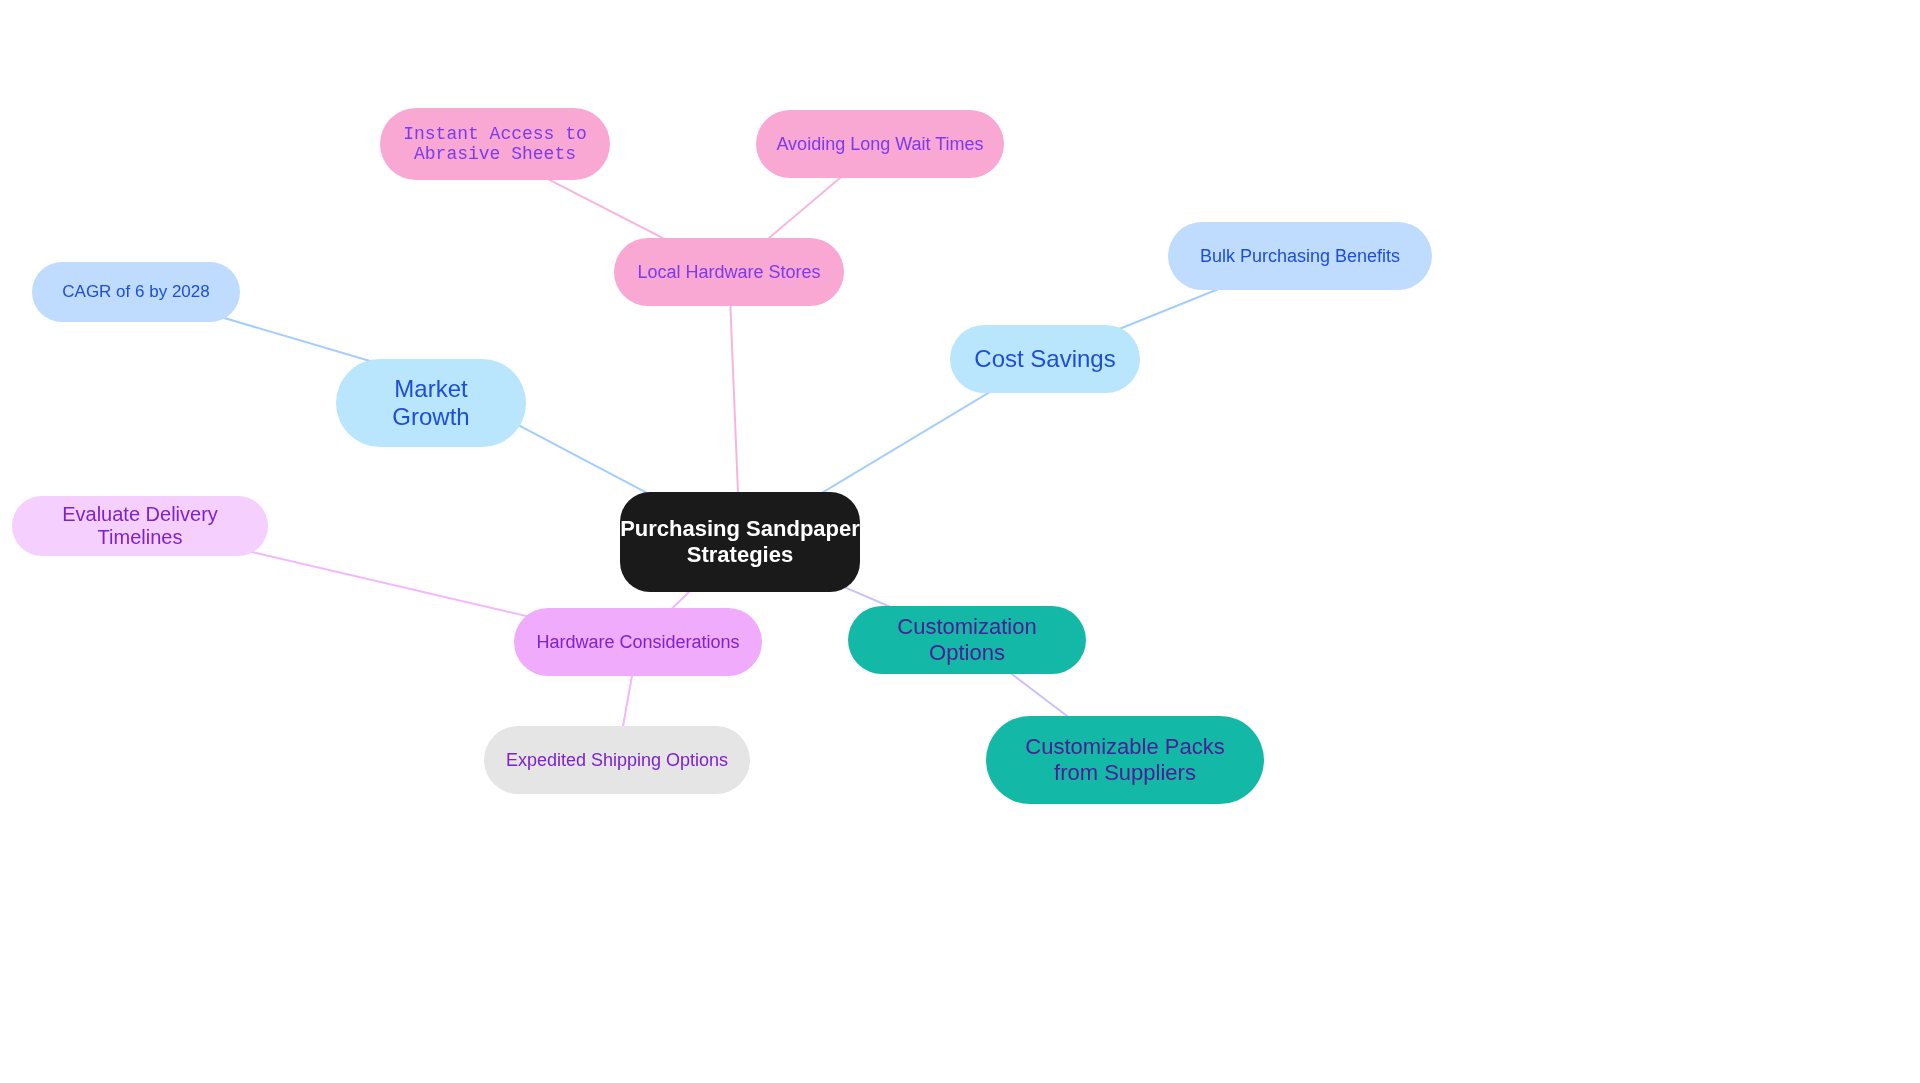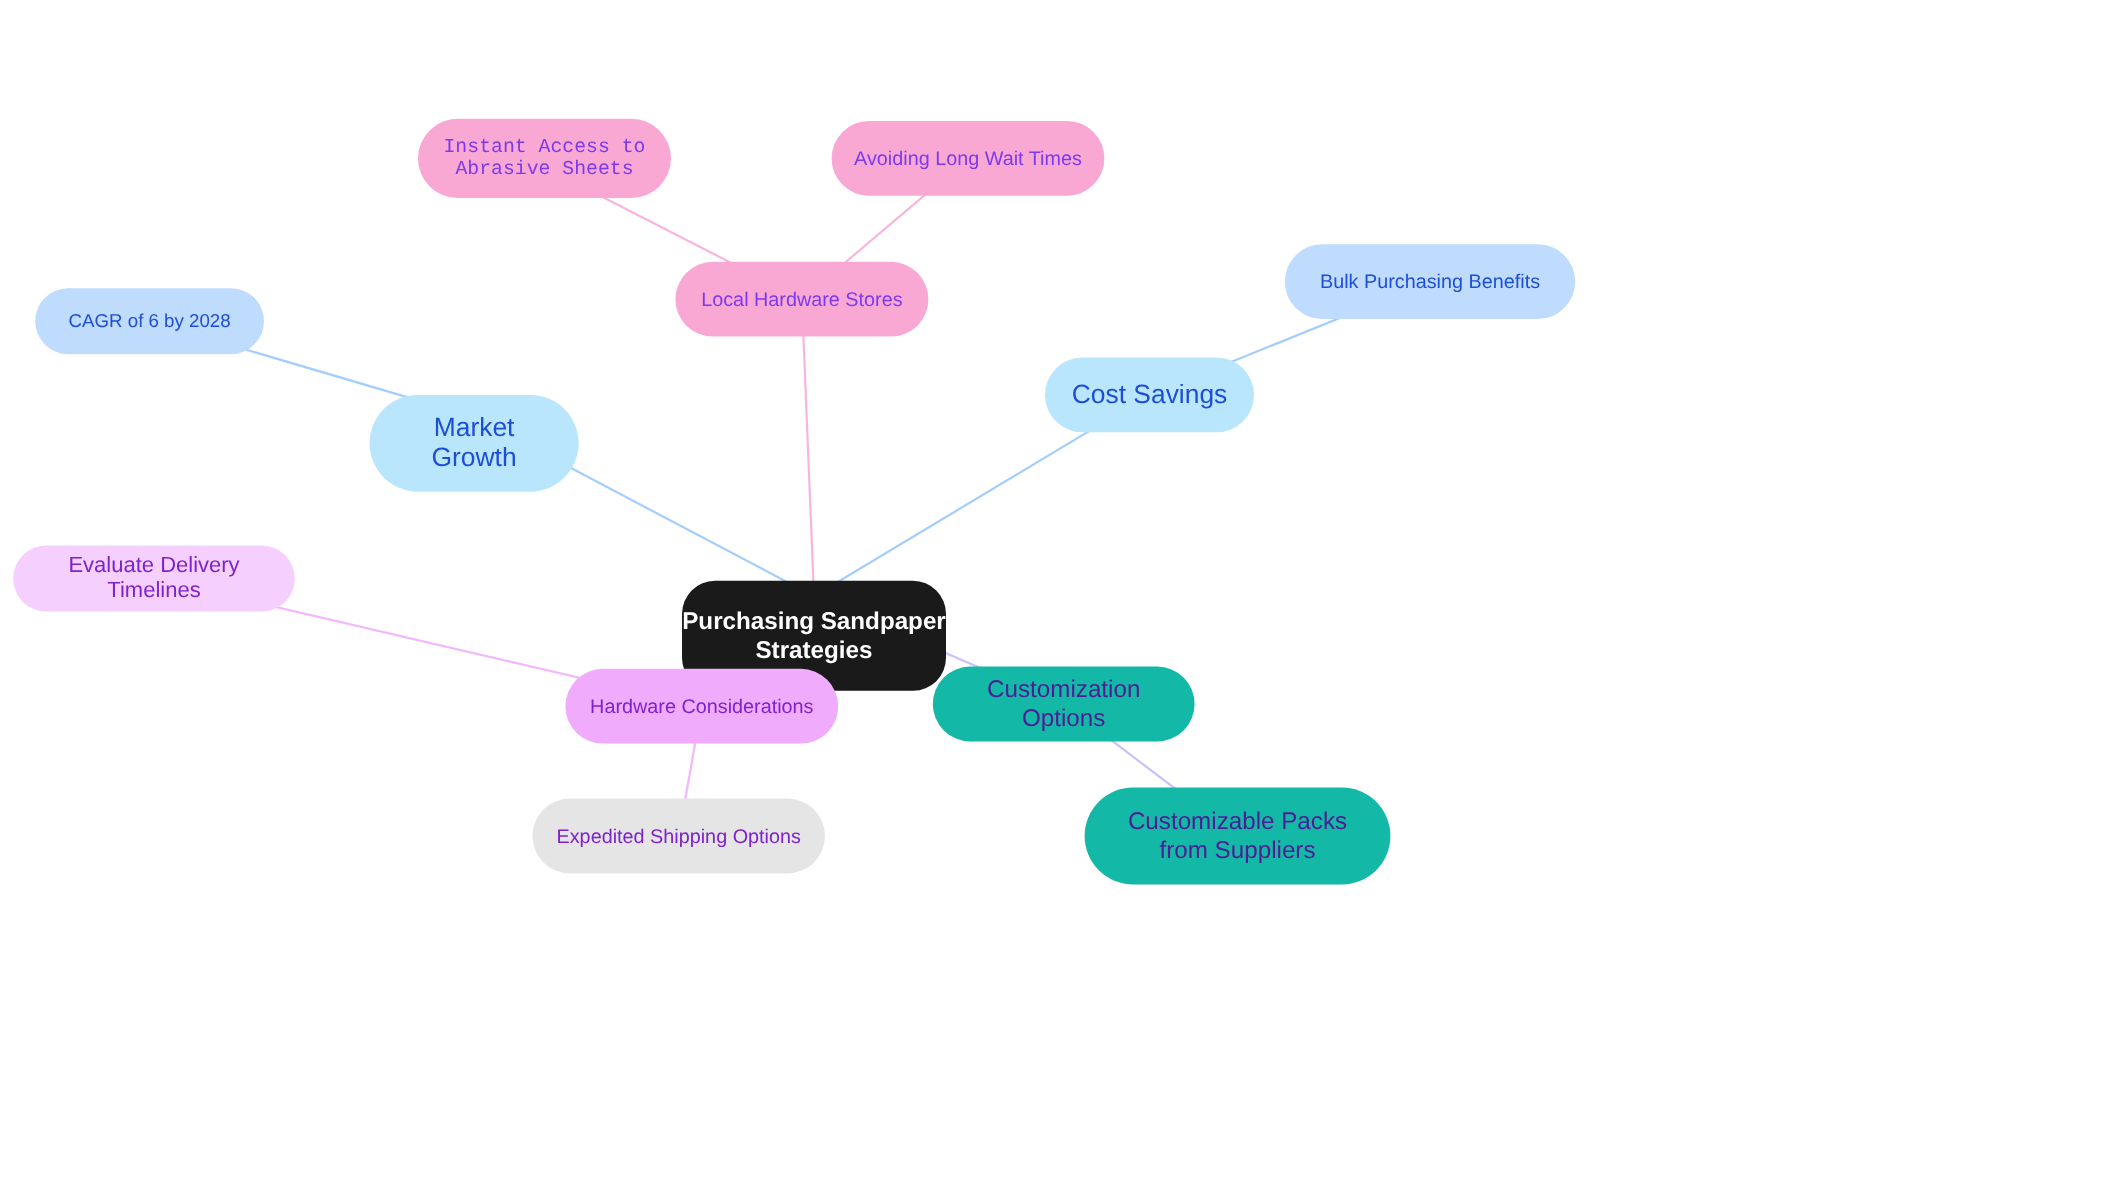--- a/index.html
+++ b/index.html
@@ -29,21 +29,20 @@
       user-select: none;
     }
     .node-center {
       background: #1a1a1a;
       color: #ffffff;
       font-size: 22px;
       font-weight: 600;
       width: 240px;
       height: 100px;
       border-radius: 30px;
-      margin-top: 36px;
     }
     .node-pink {
       background: #f9a8d4;
       color: #7c3aed;
       font-size: 18px;
       font-weight: 500;
     }
     .node-blue {
       background: #bae6fd;
       color: #1d4ed8;

